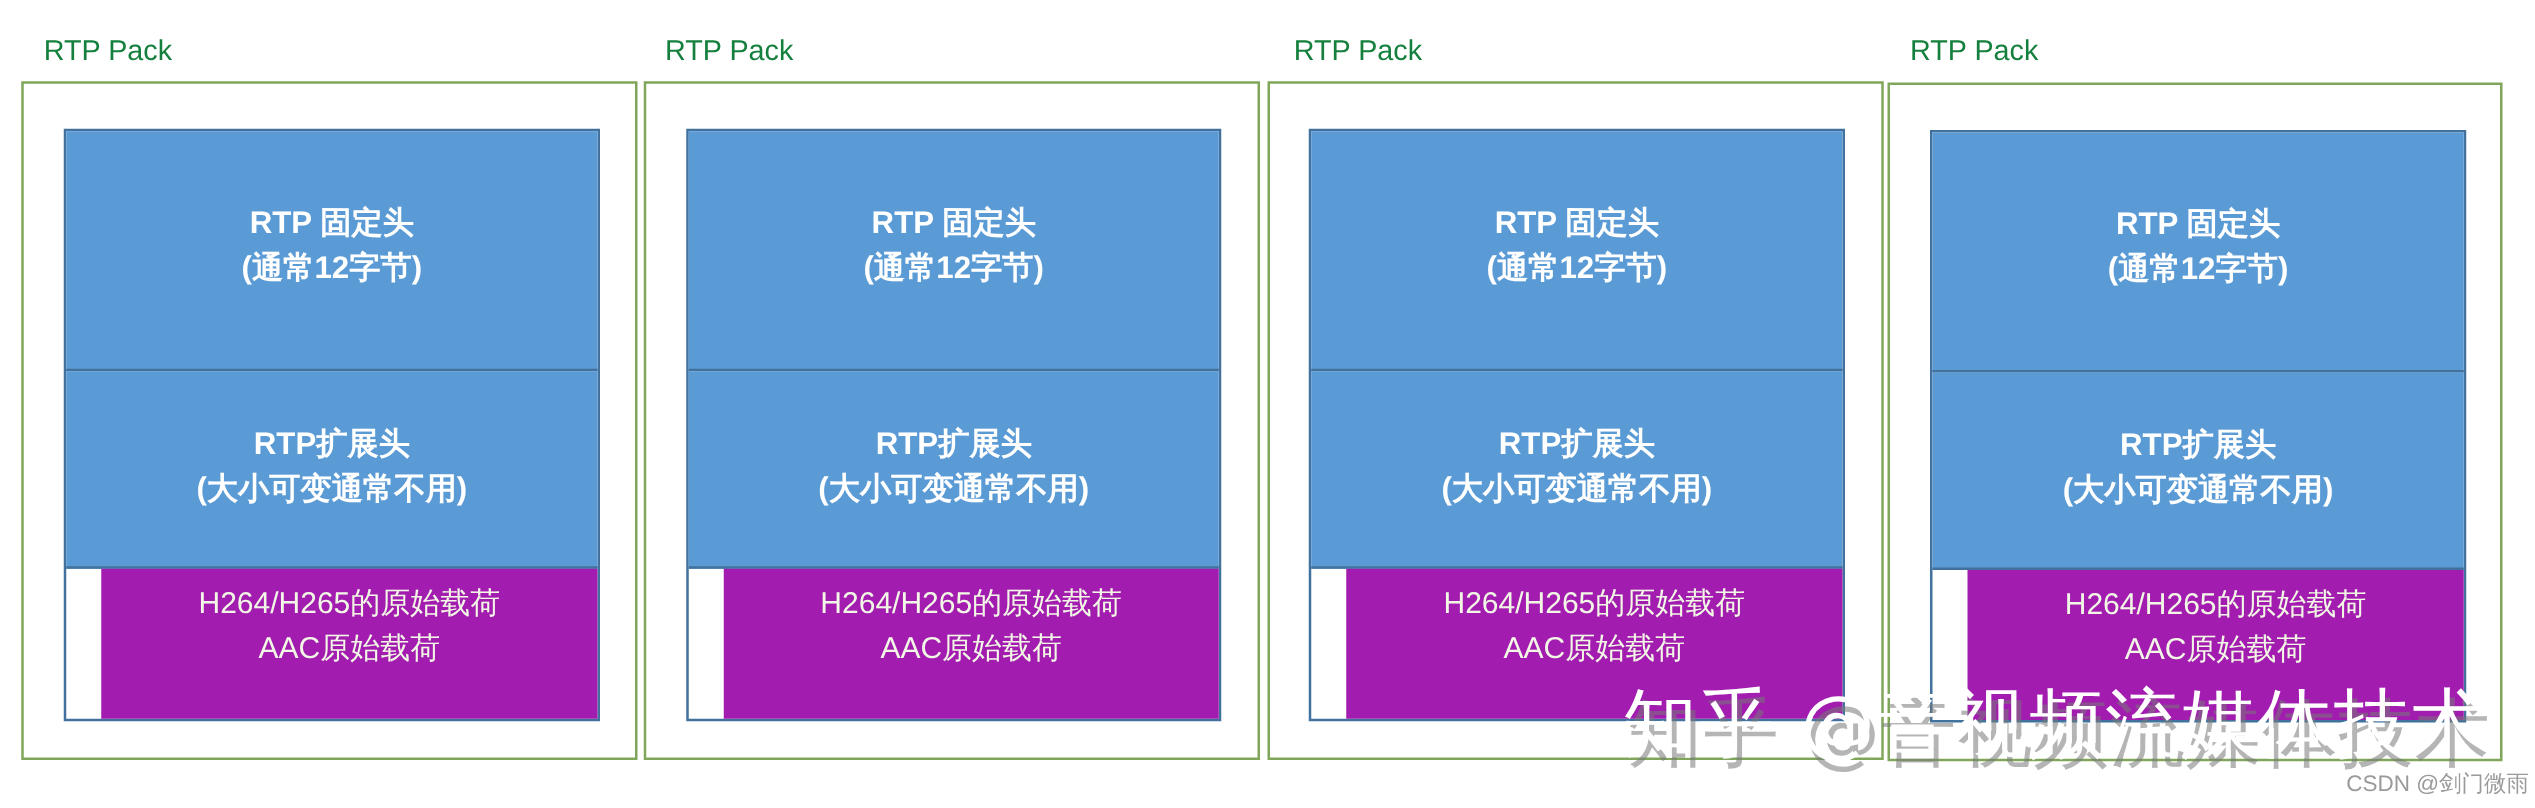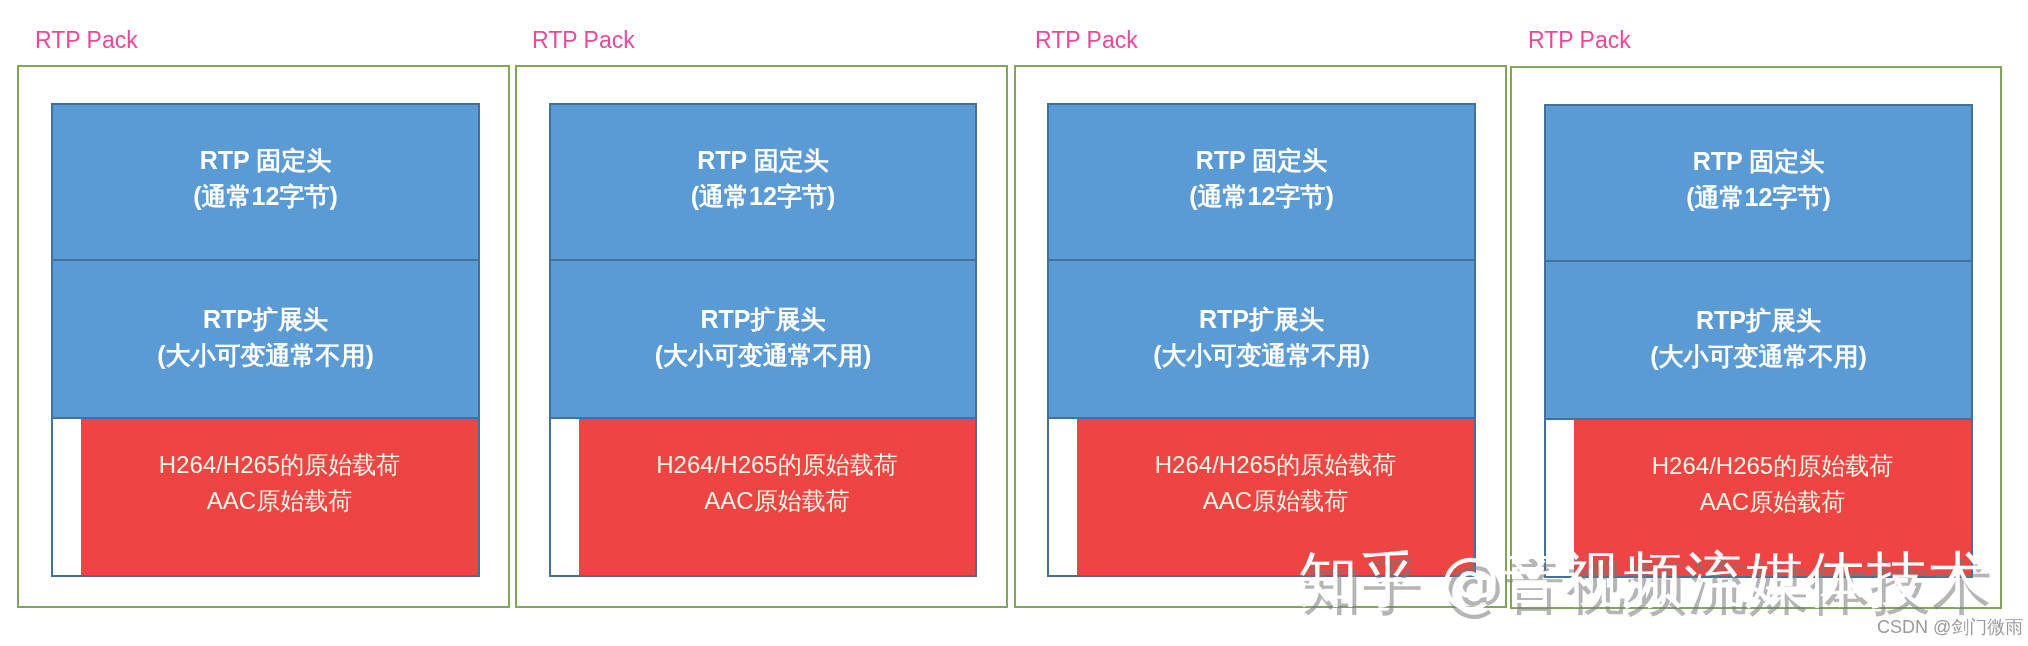--- a/index.html
+++ b/index.html
@@ -2,39 +2,39 @@
 <html><head>
 <meta charset="utf-8">
 <style>
   html, body { margin: 0; padding: 0; }
   body {
     width: 2028px; height: 646px; position: relative; overflow: hidden;
     background: #ffffff;
     font-family: "Liberation Sans", "DejaVu Sans", sans-serif;
   }
   .pack-title {
-    position: absolute; top: 26px; font-size: 23px; color: #ec4899;
+    position: absolute; top: 26px; font-size: 23px; color: #15803d;
     line-height: 28px; white-space: nowrap;
   }
   .pack-outer {
     position: absolute; top: 65px; height: 543px;
     border: 2px solid #7fa65a; box-sizing: border-box;
   }
   .pack-inner {
     position: absolute; top: 103px; height: 474px;
     border: 2px solid #41719c; box-sizing: border-box;
     display: flex; flex-direction: column;
   }
   .section {
     display: flex; flex-direction: column; align-items: center; justify-content: center;
     box-sizing: border-box; text-align: center; white-space: nowrap;
   }
-  .sec-fixed { background: #5b9bd5; height: 156px; border-bottom: 2px solid #41719c; }
+  .sec-fixed { background: #5b9bd5; height: 192px; border-bottom: 2px solid #41719c; }
   .sec-ext { background: #5b9bd5; height: 158px; border-bottom: 2px solid #41719c; }
-  .sec-payload { background: #ef4444; flex: 1; margin-left: 28px; }
+  .sec-payload { background: #a21caf; flex: 1; margin-left: 28px; }
   .sec-fixed .line, .sec-ext .line {
     color: #ffffff; font-weight: bold; font-size: 25px; line-height: 36px;
   }
   .sec-payload .line {
     color: #f2f7e6; font-weight: normal; font-size: 24px; line-height: 36px;
   }
   .sec-fixed { padding-bottom: 8px; }
   .sec-ext { padding-bottom: 4px; }
   .sec-payload { padding-bottom: 28px; }
   .wm-zhihu {

